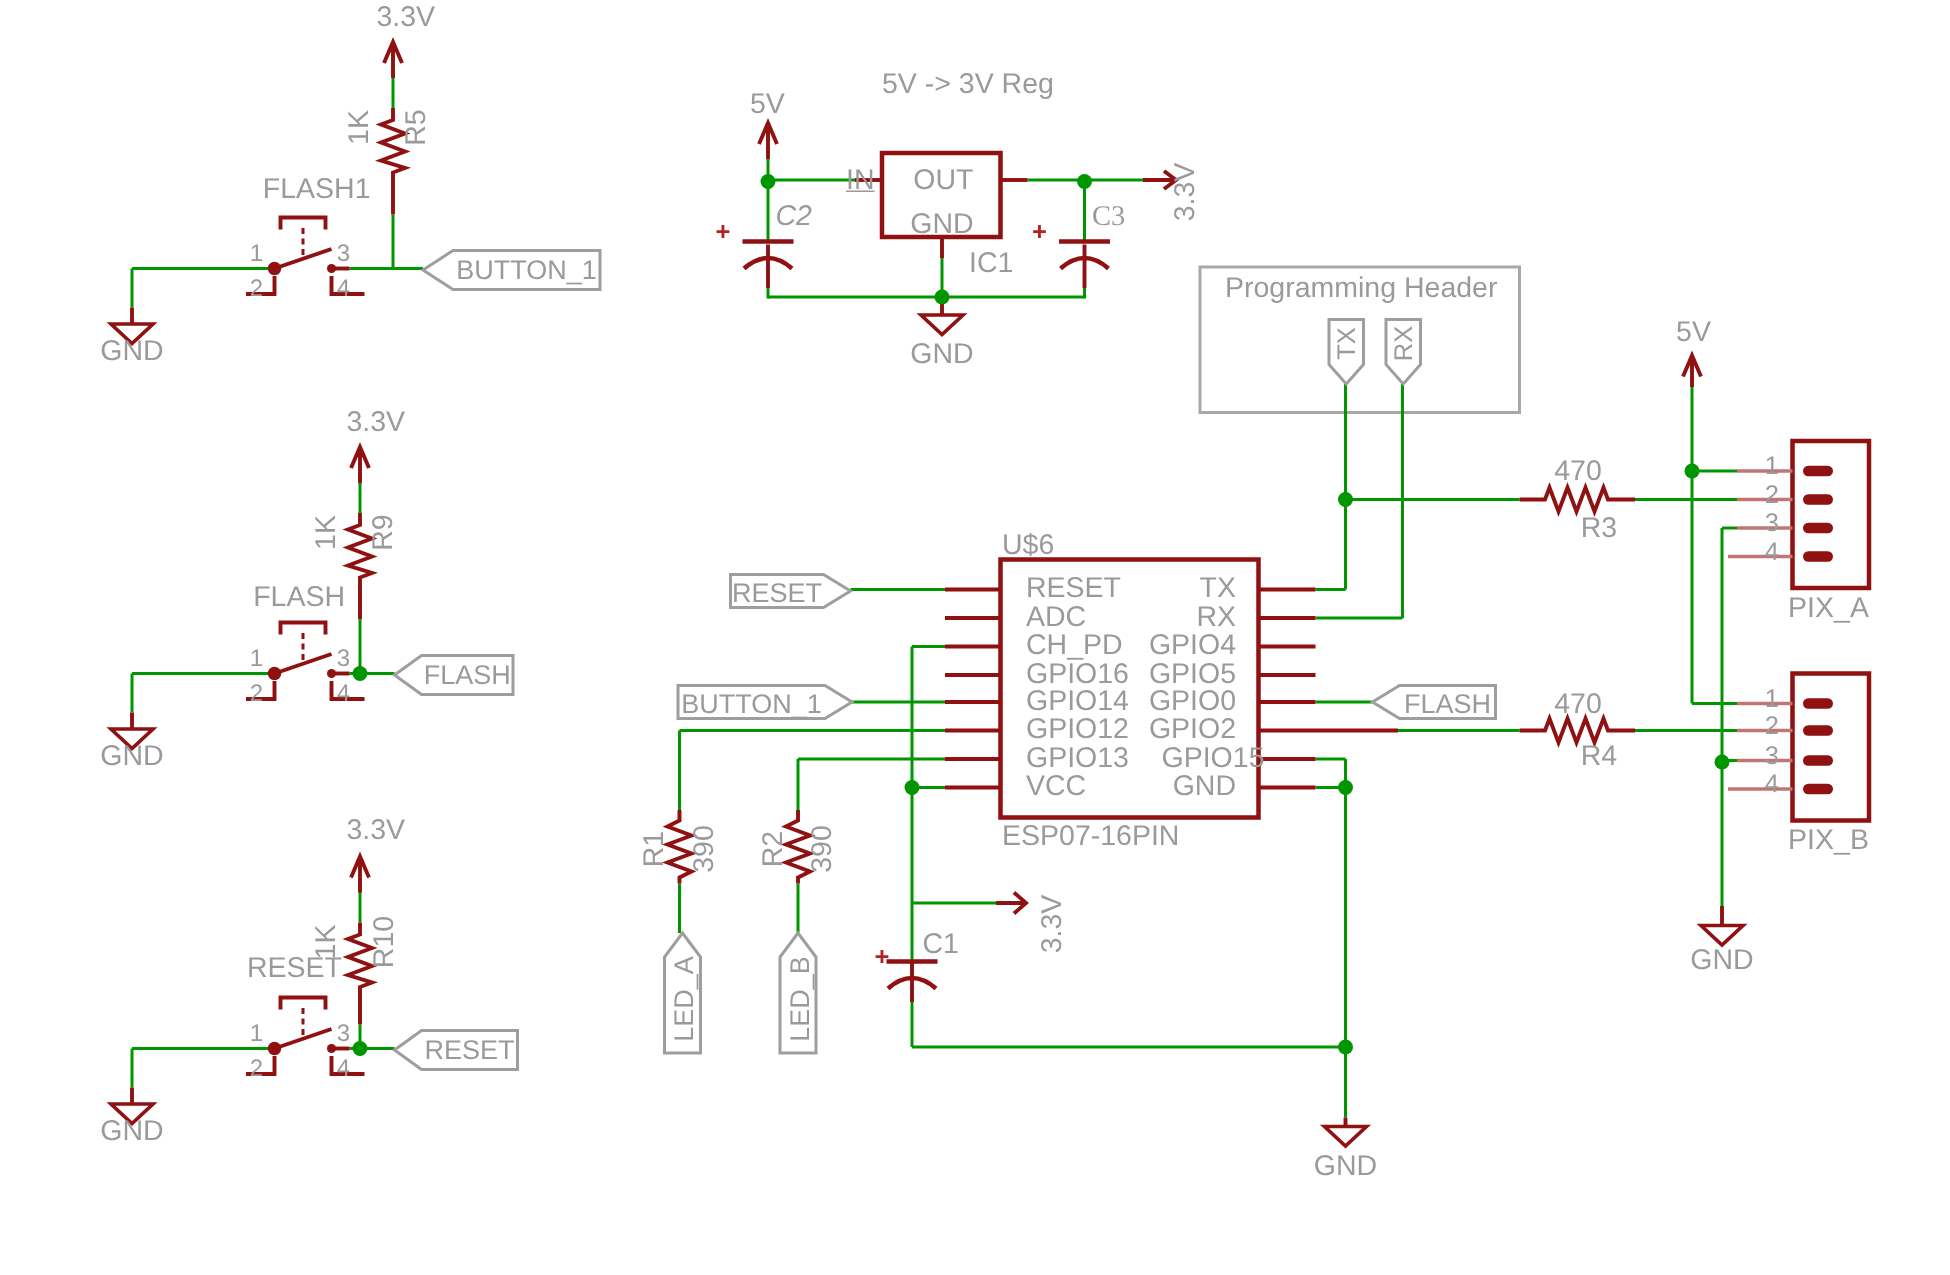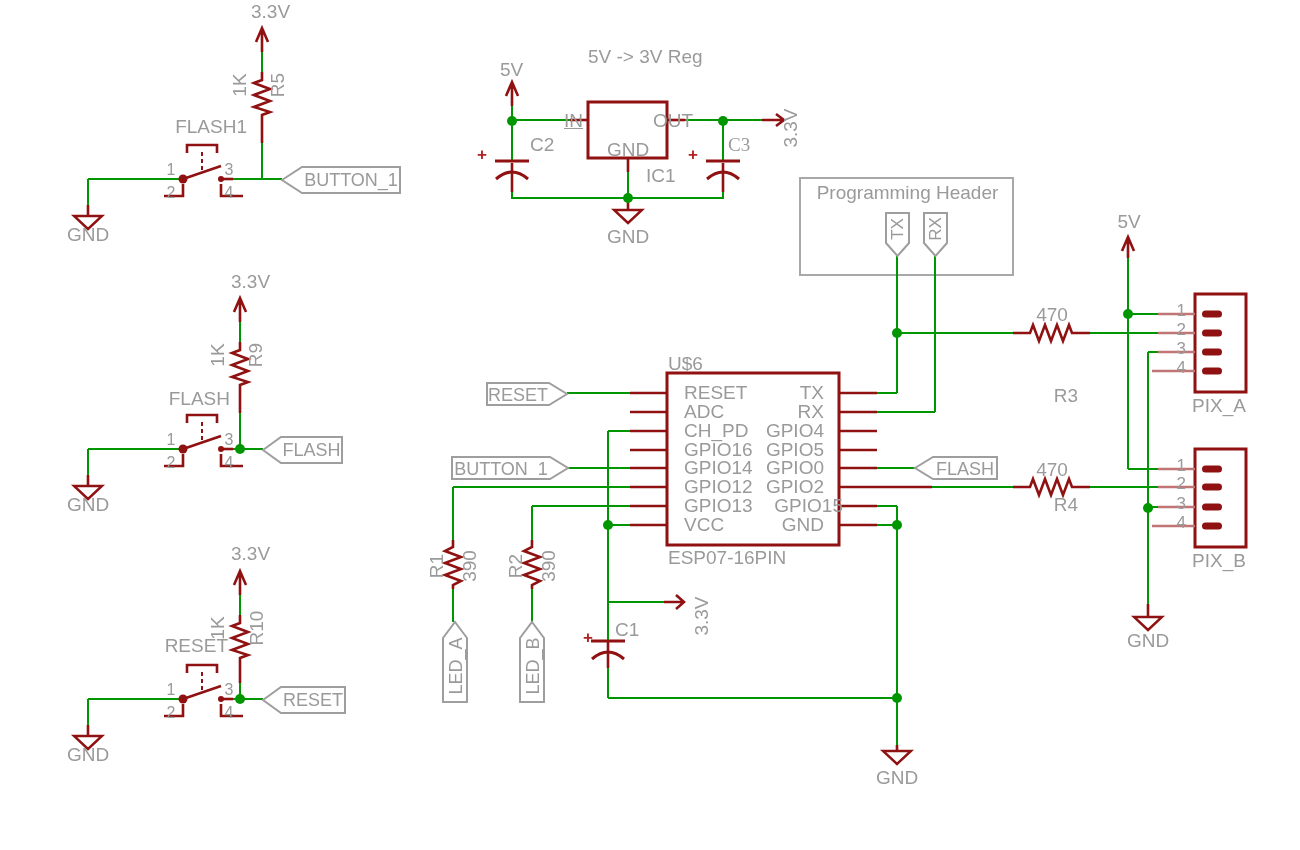--- a/index.html
+++ b/index.html
@@ -268,24 +268,24 @@
 <div class="t small c" style="left:164px;top:680px;width:14px;">1</div>
 <div class="t small c" style="left:222px;top:680px;width:14px;">3</div>
 <div class="t small c" style="left:164px;top:703px;width:14px;">2</div>
 <div class="t small c" style="left:222px;top:703px;width:14px;">4</div>
 <div class="t ft c" style="left:281px;top:690px;width:64px;">RESET</div>
 <div class="t c" style="left:64px;top:745px;width:48px;">GND</div>
 
 <div class="t" style="left:500px;top:60px;">5V</div>
 <div class="t" style="left:588px;top:47px;">5V -&gt; 3V Reg</div>
 <div class="t" style="left:564px;top:111px;text-decoration:underline;">IN</div>
-<div class="t r" style="left:652px;top:111px;width:41px;">OUT</div>
+<div class="t r" style="left:608px;top:111px;width:41px;">OUT</div>
 <div class="t c" style="left:606px;top:140px;width:44px;">GND</div>
 <div class="t" style="left:646px;top:166px;">IC1</div>
-<div class="t" style="left:530px;top:135px;">C2</div>
+<div class="t" style="left:517px;top:135px;font-style:italic;">C2</div>
 <div class="t plus" style="left:477px;top:146px;">+</div>
 <div class="t" style="left:728px;top:135px;font-family:Liberation Serif, serif;">C3</div>
 <div class="t plus" style="left:688px;top:146px;">+</div>
 <div class="t rot" style="left:791px;top:128px;">3.3V</div>
 <div class="t c" style="left:604px;top:227px;width:48px;">GND</div>
 
 <div class="t c" style="left:802px;top:183px;width:211px;">Programming Header</div>
 <div class="t num rot" style="left:898px;top:229px;">TX</div>
 <div class="t num rot" style="left:936px;top:229px;">RX</div>
 
@@ -318,21 +318,21 @@
 <div class="t rot" style="left:549px;top:566px;">390</div>
 <div class="t ft rot" style="left:456px;top:666px;">LED_A</div>
 <div class="t ft rot" style="left:533px;top:666px;">LED_B</div>
 
 <div class="t" style="left:615px;top:620px;">C1</div>
 <div class="t plus" style="left:583px;top:629px;">+</div>
 <div class="t rot" style="left:702px;top:616px;">3.3V</div>
 <div class="t c" style="left:873px;top:768px;width:48px;">GND</div>
 
 <div class="t c" style="left:1030px;top:305px;width:44px;">470</div>
-<div class="t c" style="left:1044px;top:343px;width:44px;margin-top:43px;">R3</div>
+<div class="t c" style="left:1044px;top:343px;width:44px;">R3</div>
 <div class="t c" style="left:1030px;top:460px;width:44px;">470</div>
 <div class="t c" style="left:1044px;top:495px;width:44px;">R4</div>
 
 <div class="t c" style="left:1114px;top:212px;width:30px;">5V</div>
 <div class="t num r" style="left:1170px;top:301px;width:16px;">1</div>
 <div class="t num r" style="left:1170px;top:320px;width:16px;">2</div>
 <div class="t num r" style="left:1170px;top:339px;width:16px;">3</div>
 <div class="t num r" style="left:1170px;top:358px;width:16px;">4</div>
 <div class="t c" style="left:1191px;top:396px;width:56px;">PIX_A</div>
 <div class="t num r" style="left:1170px;top:456px;width:16px;">1</div>

